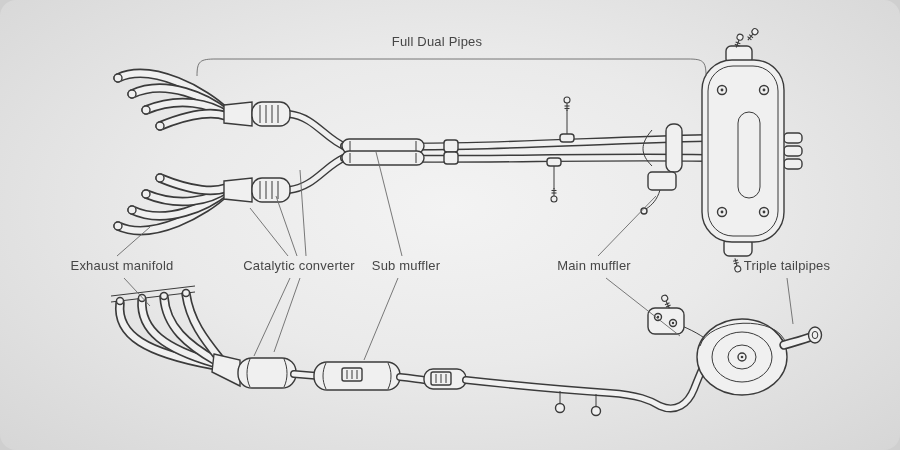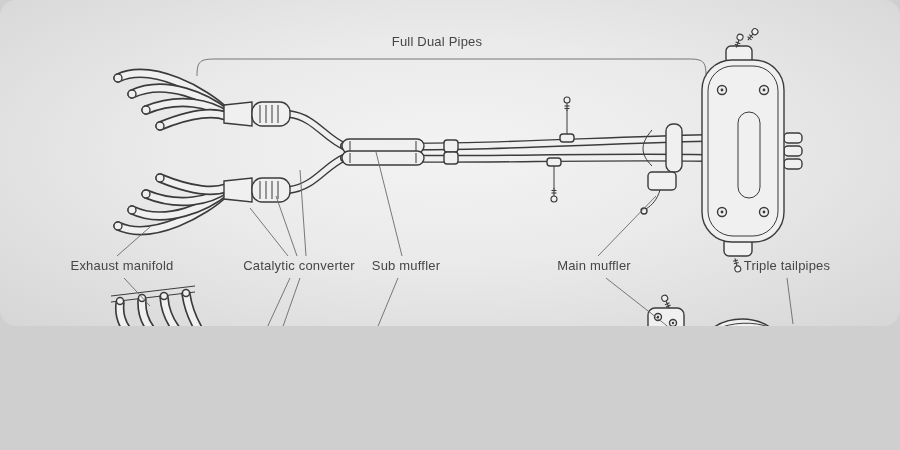--- a/index.html
+++ b/index.html
@@ -1,17 +1,17 @@
 <!DOCTYPE html>
 <html><head>
 <meta charset="utf-8">
 <style>
   html,body{margin:0;padding:0;background:#cfcfcf;}
   .stage{
-    width:900px;height:326px;position:relative;overflow:hidden;
+    width:900px;height:450px;position:relative;overflow:hidden;
     background:radial-gradient(ellipse at 50% 46%, #f3f3f3 0%, #eaeaea 45%, #d6d6d6 100%);
     font-family:"Liberation Sans",sans-serif;
     border-radius:16px;
   }
   svg{display:block}
   .tube-out{stroke:#3b3b3b;stroke-width:9.5;fill:none;stroke-linecap:round;stroke-linejoin:round}
   .tube-in{stroke:#f0f0f0;stroke-width:6.2;fill:none;stroke-linecap:round;stroke-linejoin:round}
   .thin.tube-out{stroke-width:8}
   .thin.tube-in{stroke-width:5.2}
   .part{fill:#f0f0f0;stroke:#3b3b3b;stroke-width:1.4}

